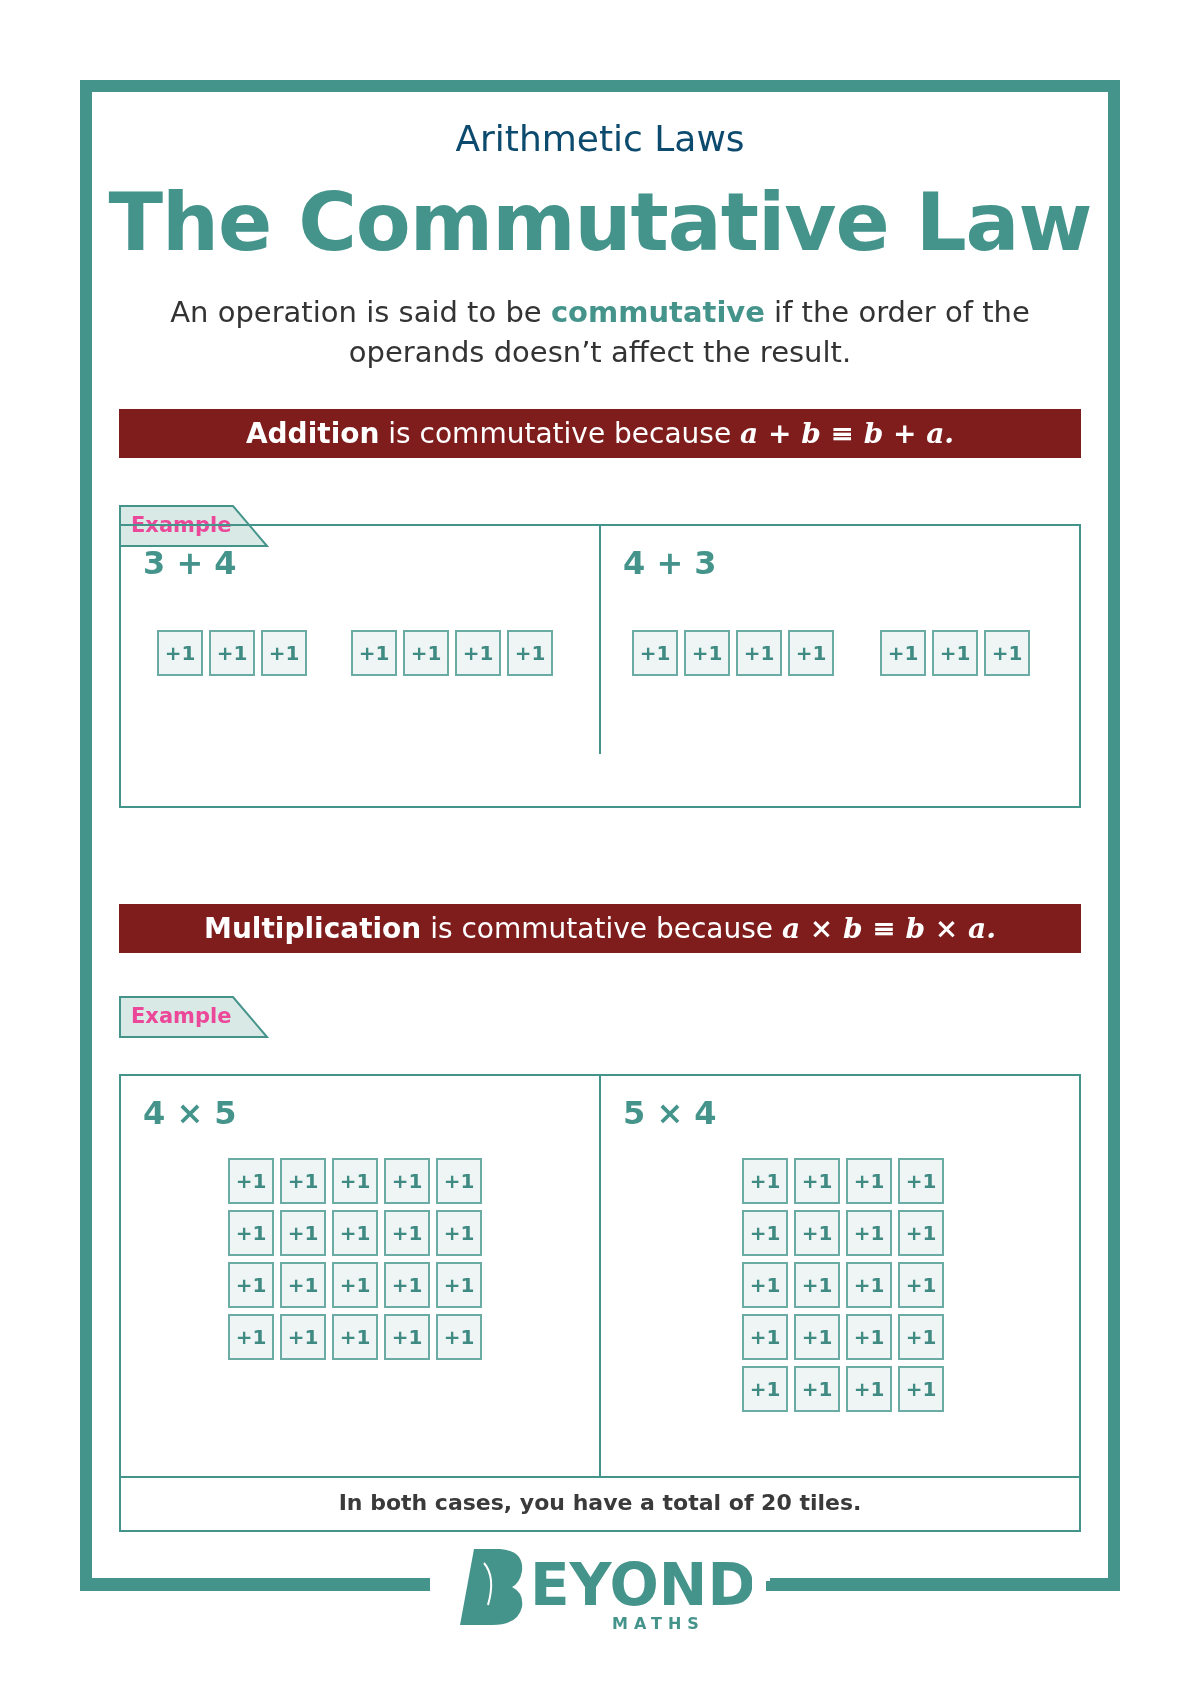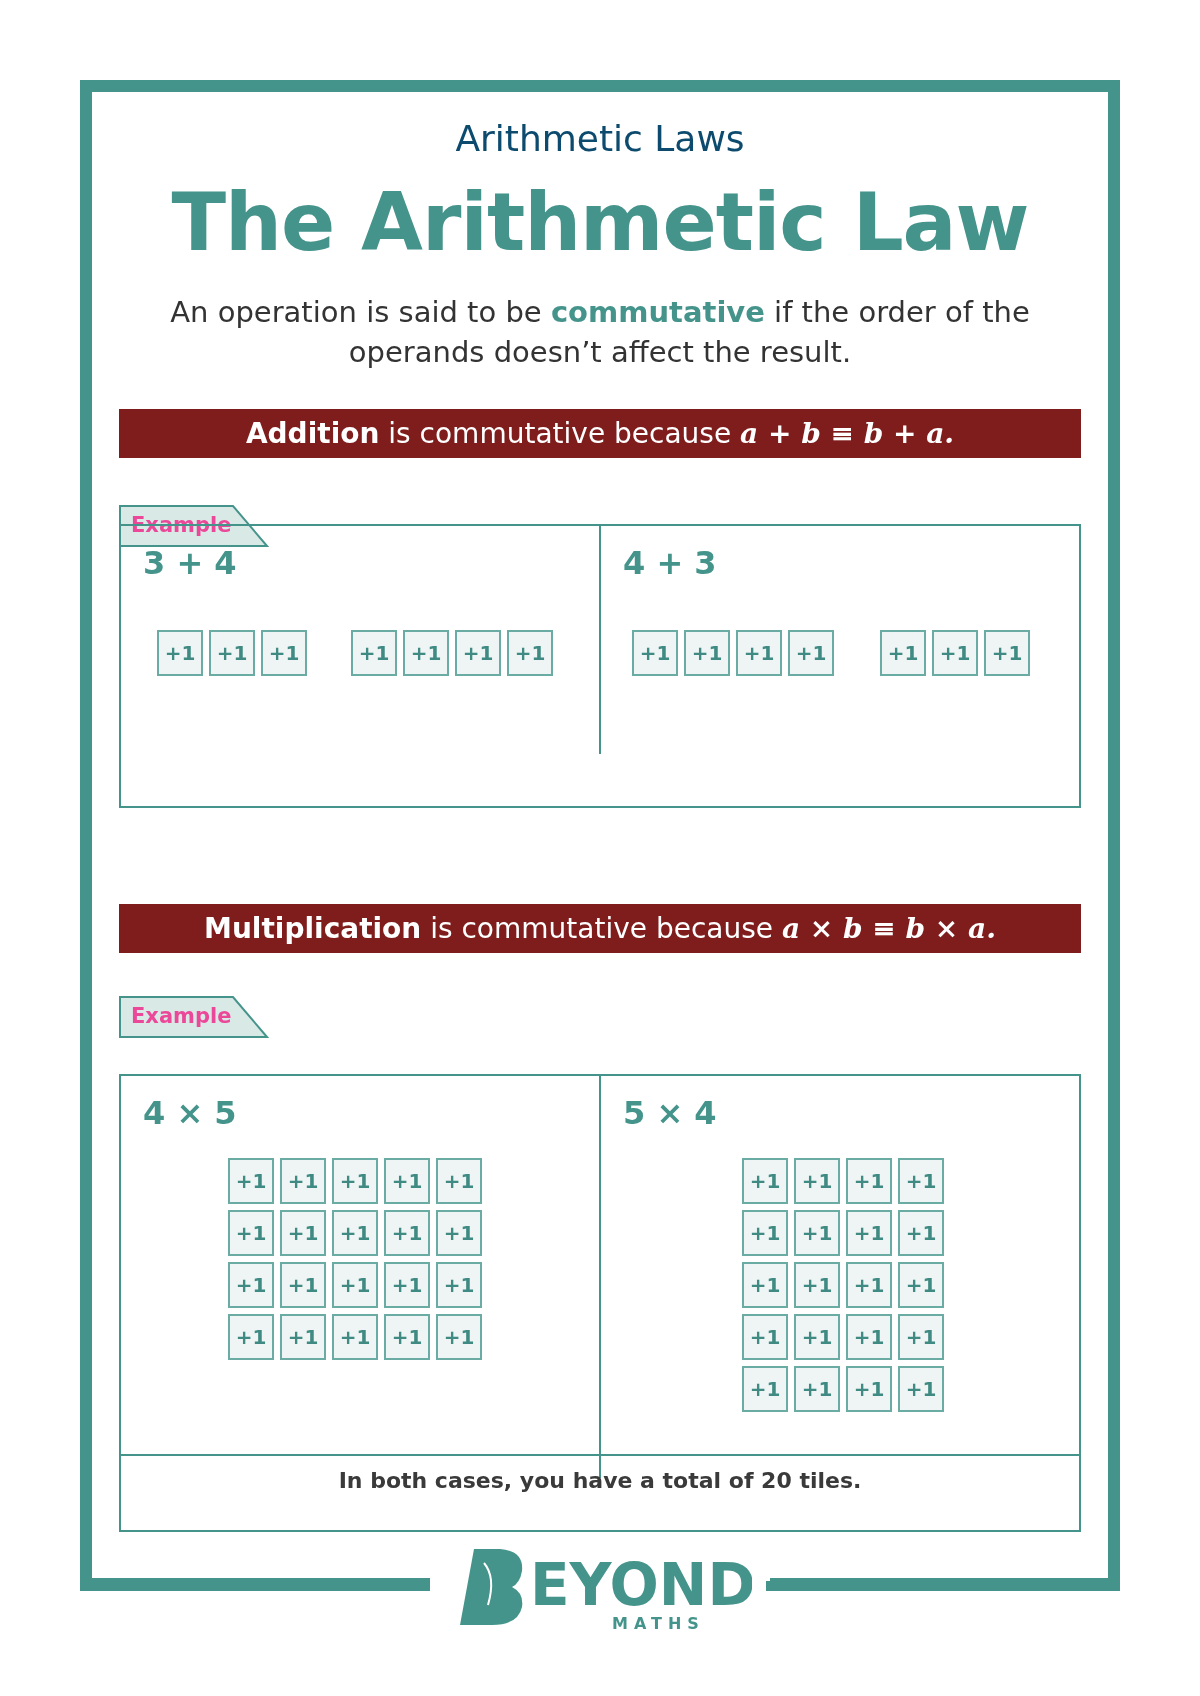--- a/index.html
+++ b/index.html
@@ -28,21 +28,21 @@
 </style>
 </head>
 <body>
 
 <div class="frame"></div>
 <div class="logo-line" style="left:80px;width:360px;"></div>
 <div class="logo-gap"></div>
 <div class="logo-line" style="left:766px;width:354px;"></div>
 
 <div class="subtitle">Arithmetic Laws</div>
-<div class="title">The Arithmetic Law</div>
+<div class="title">The Commutative Law</div>
 
 <div class="intro"><span>An operation is said to be </span><span class="hl">commutative</span><span> if the order of the operands doesn’t affect the result.</span></div>
 
 <div class="banner" style="top:409px;"><b>Addition</b><span> is commutative because </span><i>a + b ≡ b + a.</i></div>
 
 <div class="tab" style="top:505px;">
   <svg width="150" height="42">
       <path d="M1 41 L1 1 L114 1 L148 41 Z" fill="#d8e9e6" stroke="#45948b" stroke-width="2"></path>
     </svg>
   <span>Example</span>
@@ -128,21 +128,21 @@
         <div class="tile" style="left: 141px; top: 238px;">+1</div>
         <div class="tile" style="left: 193px; top: 238px;">+1</div>
         <div class="tile" style="left: 245px; top: 238px;">+1</div>
         <div class="tile" style="left: 297px; top: 238px;">+1</div>
         <div class="tile" style="left: 141px; top: 290px;">+1</div>
         <div class="tile" style="left: 193px; top: 290px;">+1</div>
         <div class="tile" style="left: 245px; top: 290px;">+1</div>
         <div class="tile" style="left: 297px; top: 290px;">+1</div>
       </div>
   </div>
-  <div class="footer" style="top:378px;height:50px;line-height:50px;">In both cases, you have a total of 20 tiles.</div>
+  <div class="footer" style="top:400px;height:50px;line-height:50px;">In both cases, you have a total of 20 tiles.</div>
 </div>
 
 <div class="logo">
   <svg width="300" height="90" viewBox="0 0 300 90">
     <path d="M8 82 L22 6 L48 6 Q72 8 70 28 Q68 40 60 44 Q72 50 70 64 Q66 82 40 82 Z" fill="#45948b"></path>
     <path d="M32 20 Q44 34 36 62" stroke="#fff" stroke-width="2" fill="none"></path>
     <text x="78" y="62" font-family="DejaVu Sans, sans-serif" font-weight="bold" font-size="58" fill="#45948b">EYOND</text>
     <text x="160" y="86" font-family="DejaVu Sans, sans-serif" font-weight="bold" font-size="16" letter-spacing="6" fill="#45948b">MATHS</text>
   </svg>
 </div>

